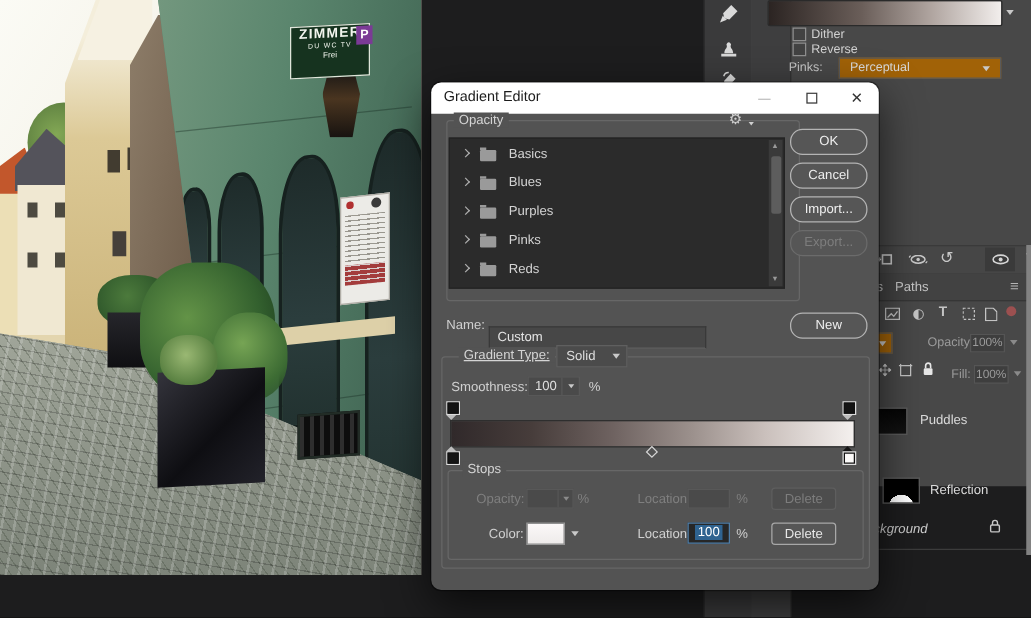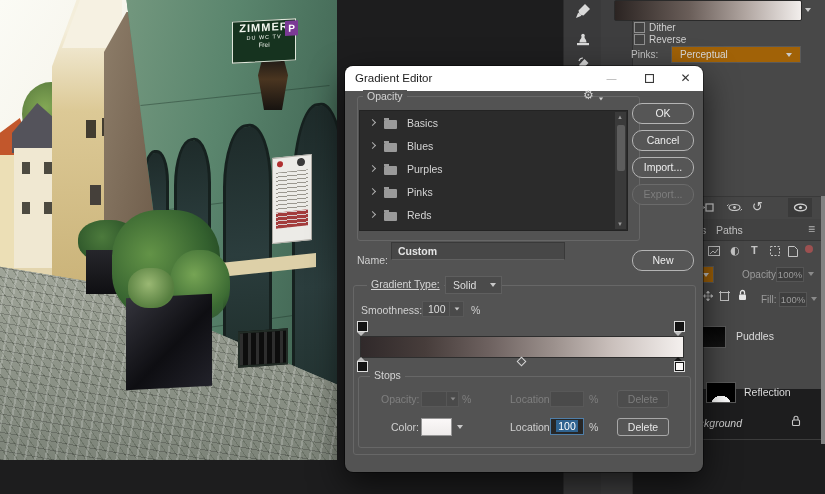--- a/index.html
+++ b/index.html
@@ -414,21 +414,21 @@
         <div class="sarr" style="bottom:2px;">▼</div>
       </div>
     </div>
 
     <div class="pill" style="top:37px;">OK</div>
     <div class="pill" style="top:64px;">Cancel</div>
     <div class="pill" style="top:91px;">Import...</div>
     <div class="pill dis" style="top:118px;">Export...</div>
 
     <div class="dlabel" style="left:12px;top:188px;">Name:</div>
-    <div class="field" style="left:46px;top:176px;width:166px;height:16px;font-weight:bold;">Custom</div>
+    <div class="field" style="left:46px;top:195px;width:166px;height:16px;">Custom</div>
     <div class="pill" style="top:184px;">New</div>
 
     <div class="group" style="left:8px;top:219px;width:341px;height:168px;"></div>
     <div class="gl" style="left:22px;top:212px;text-decoration:underline;">Gradient Type:</div>
     <div class="select" style="left:100px;top:210px;width:48px;height:16px;line-height:16px;padding-left:7px;">
       <span>Solid</span>
       <div class="tri-down" style="position:absolute;right:5px;top:6px;"></div>
     </div>
 
     <div class="dlabel" style="left:16px;top:238px;">Smoothness:</div>

